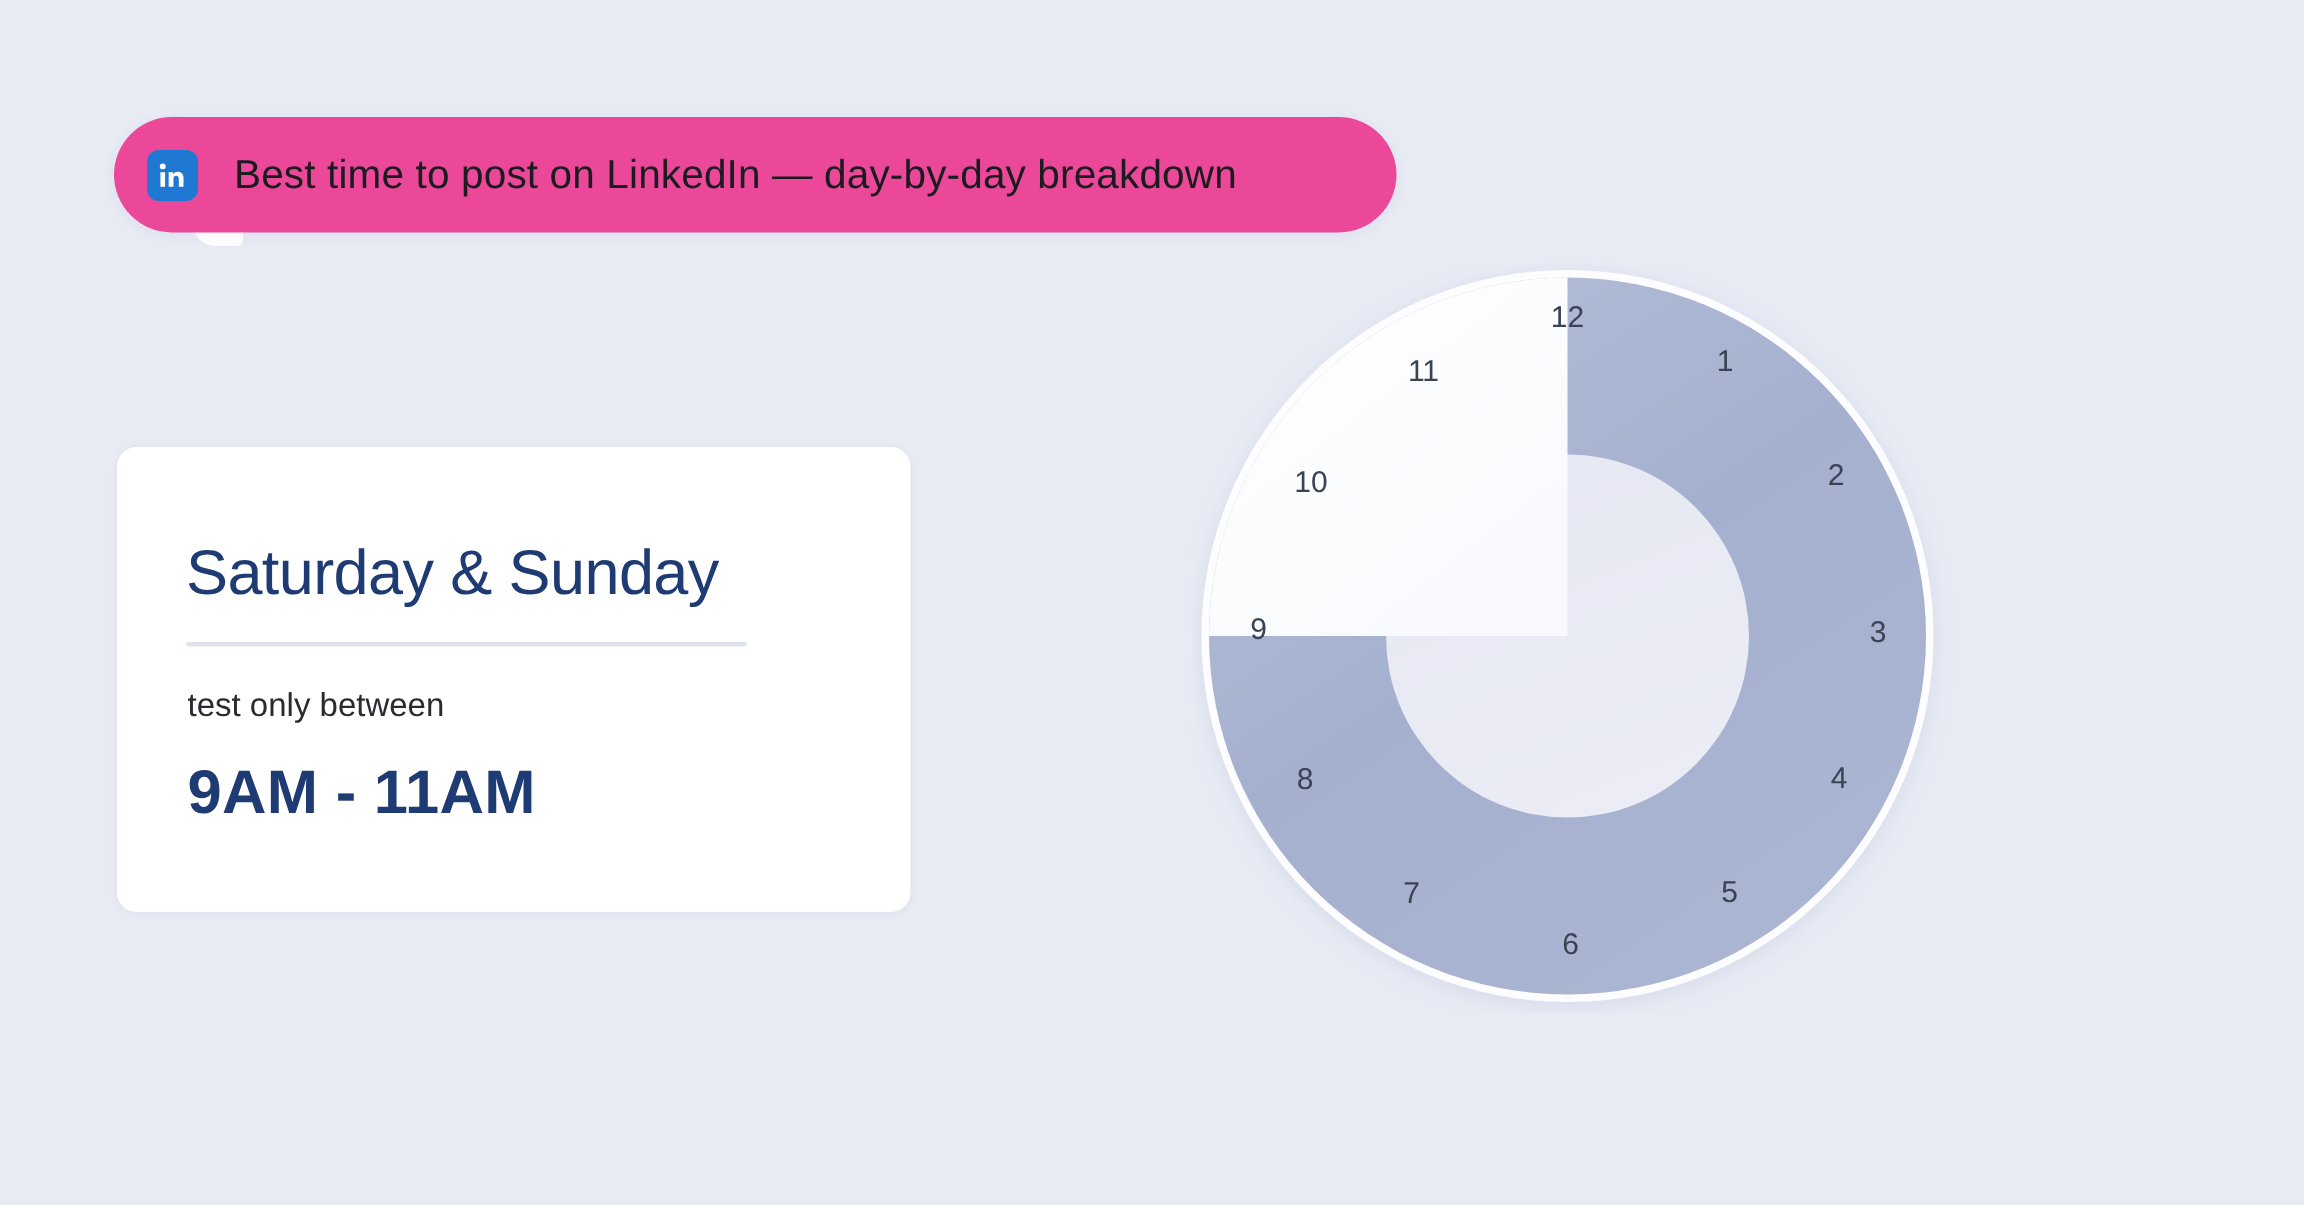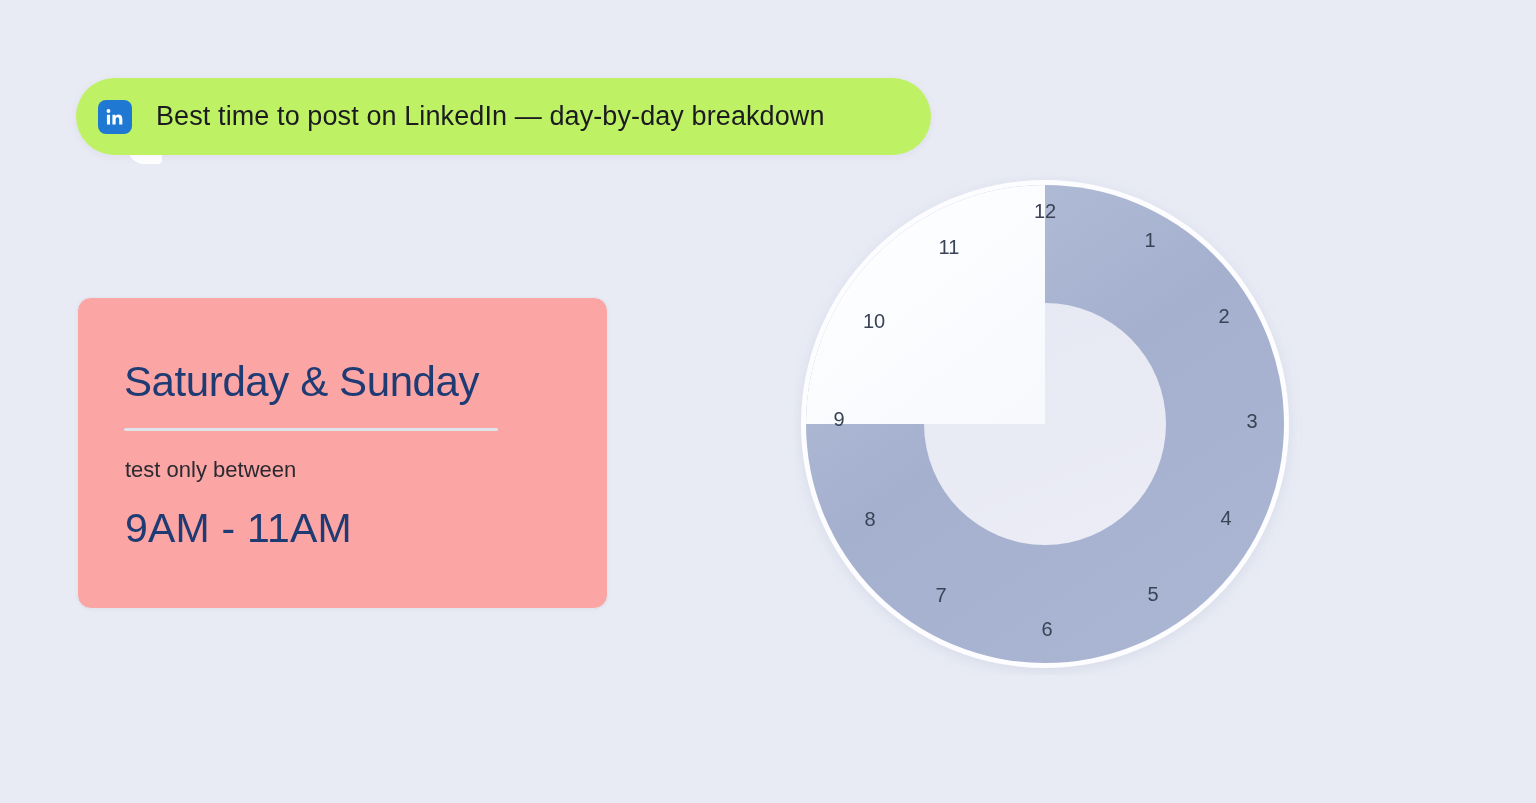--- a/index.html
+++ b/index.html
@@ -15,21 +15,21 @@
     position: relative;
   }
 
   
   .title-pill {
     position: absolute;
     left: 76px;
     top: 78px;
     width: 855px;
     height: 77px;
-    background: #bef264;
+    background: #ec4899;
     border-radius: 39px;
     display: flex;
     align-items: center;
     box-sizing: border-box;
     padding-left: 22px;
     box-shadow: 0 2px 10px rgba(30, 45, 90, 0.05);
   }
   .li-badge {
     width: 34px;
     height: 34px;
@@ -60,21 +60,21 @@
     border-bottom-right-radius: 4px;
   }
 
   
   .info-card {
     position: absolute;
     left: 77px;
     top: 297px;
     width: 531px;
     height: 312px;
-    background: #fca5a5;
+    background: #ffffff;
     border: 1px solid #e2e6f0;
     border-radius: 14px;
     box-sizing: border-box;
     box-shadow: 0 1px 4px rgba(30, 45, 90, 0.03);
   }
   .card-heading {
     position: absolute;
     left: 46px;
     top: 60px;
     font-size: 42px;
@@ -97,21 +97,21 @@
     top: 159px;
     font-size: 22px;
     color: #2a2a31;
     white-space: nowrap;
   }
   .card-range {
     position: absolute;
     left: 47px;
     top: 207px;
     font-size: 41px;
-    font-weight: normal;
+    font-weight: bold;
     color: #1f3b73;
     letter-spacing: 0.2px;
     white-space: nowrap;
   }
 
   
   .clock-wrap {
     position: absolute;
     left: 794px;
     top: 175px;

